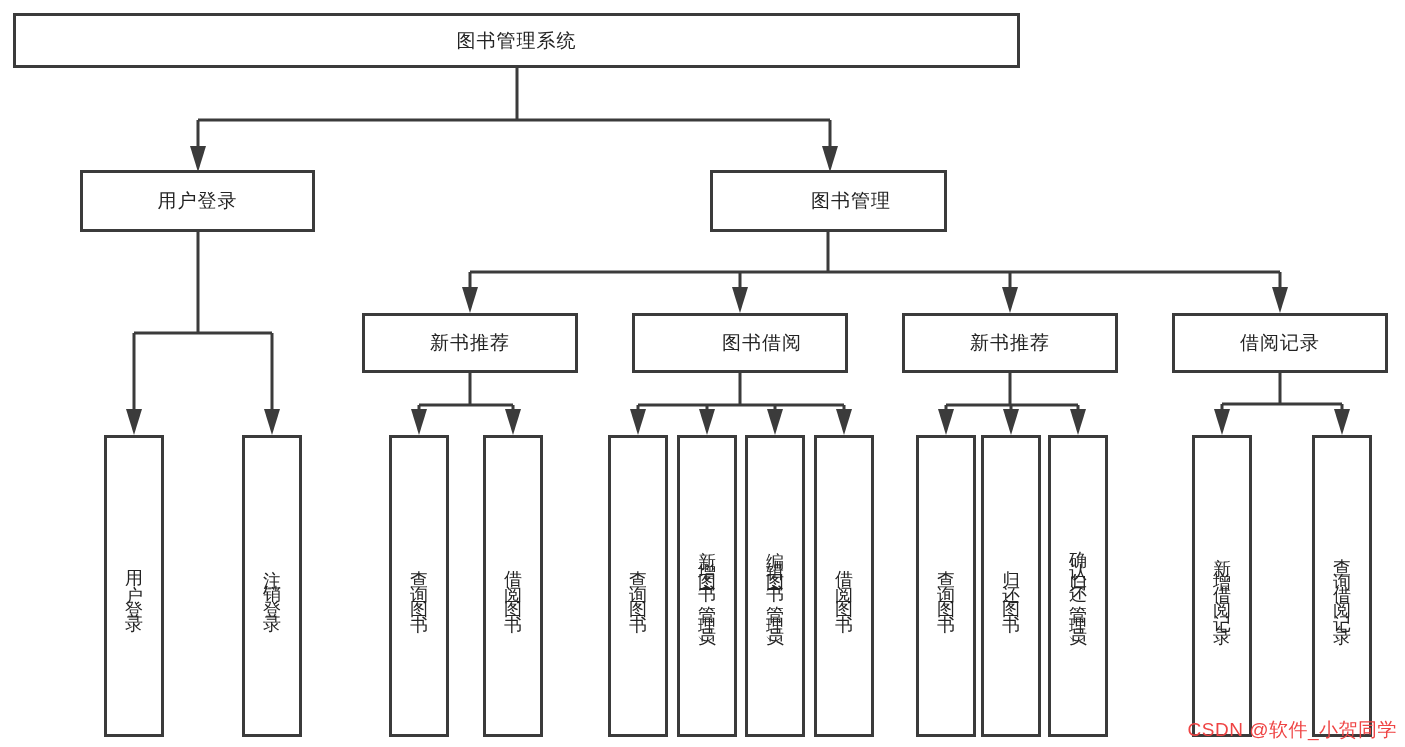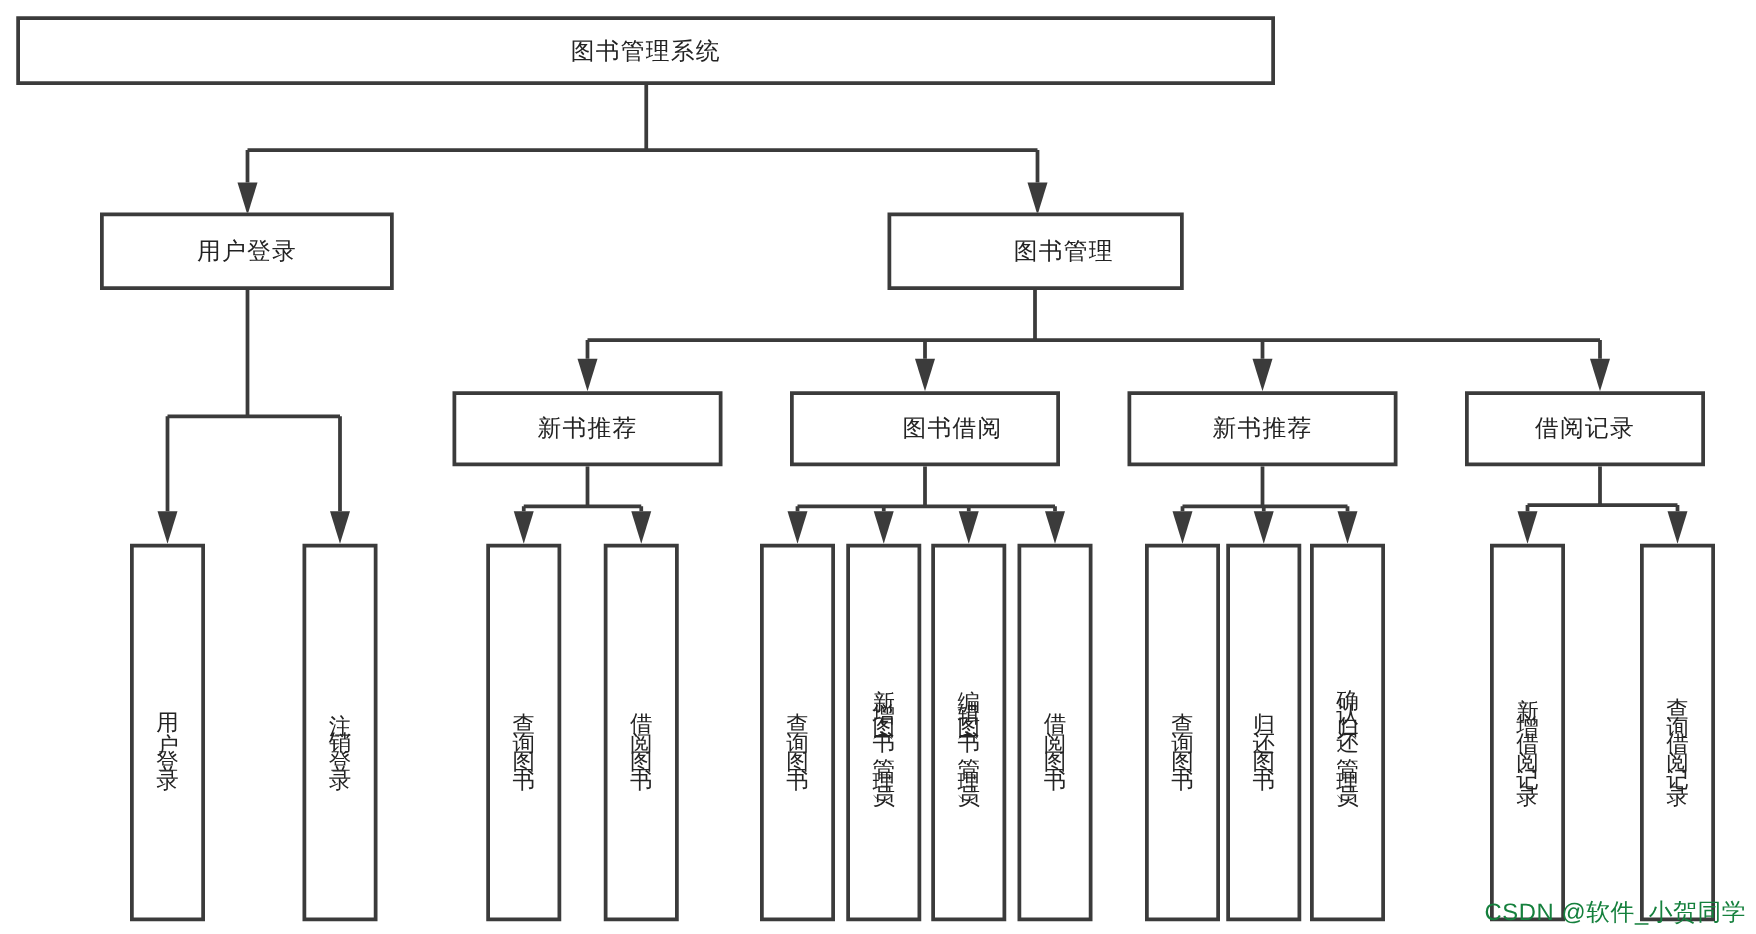--- a/index.html
+++ b/index.html
@@ -56,21 +56,21 @@
     white-space: nowrap;
   }
   .vlabel.len6 { letter-spacing: 14px; }
   .vlabel.len9 { letter-spacing: 11px; }
   .watermark {
     position: absolute;
     right: 8px;
     bottom: 4px;
     z-index: 5;
     font-size: 19px;
-    color: #15803d;
+    color: #ef4444;
     letter-spacing: 0.5px;
     white-space: nowrap;
   }
 </style>
 </head>
 <body>
 
 <div class="canvas">
 
   <svg class="connectors" width="1405" height="747" viewBox="0 0 1405 747">
@@ -136,21 +136,21 @@
 
   <div class="node" style="left:362px; top:313px; width:216px; height:60px;">
     <span class="hlabel">新书推荐</span>
   </div>
   <div class="node" style="left:632px; top:313px; width:216px; height:60px;padding-left:44px;">
     <span class="hlabel">图书借阅</span>
   </div>
   <div class="node" style="left:902px; top:313px; width:216px; height:60px;">
     <span class="hlabel">新书推荐</span>
   </div>
-  <div class="node" style="left:1172px; top:313px; width:192px; height:60px;">
+  <div class="node" style="left:1172px; top:313px; width:216px; height:60px;">
     <span class="hlabel">借阅记录</span>
   </div>
 
   <div class="node leaf" style="left:104px;">
     <span class="vlabel">用户登录</span>
   </div>
   <div class="node leaf" style="left:242px;">
     <span class="vlabel">注销登录</span>
   </div>
 

